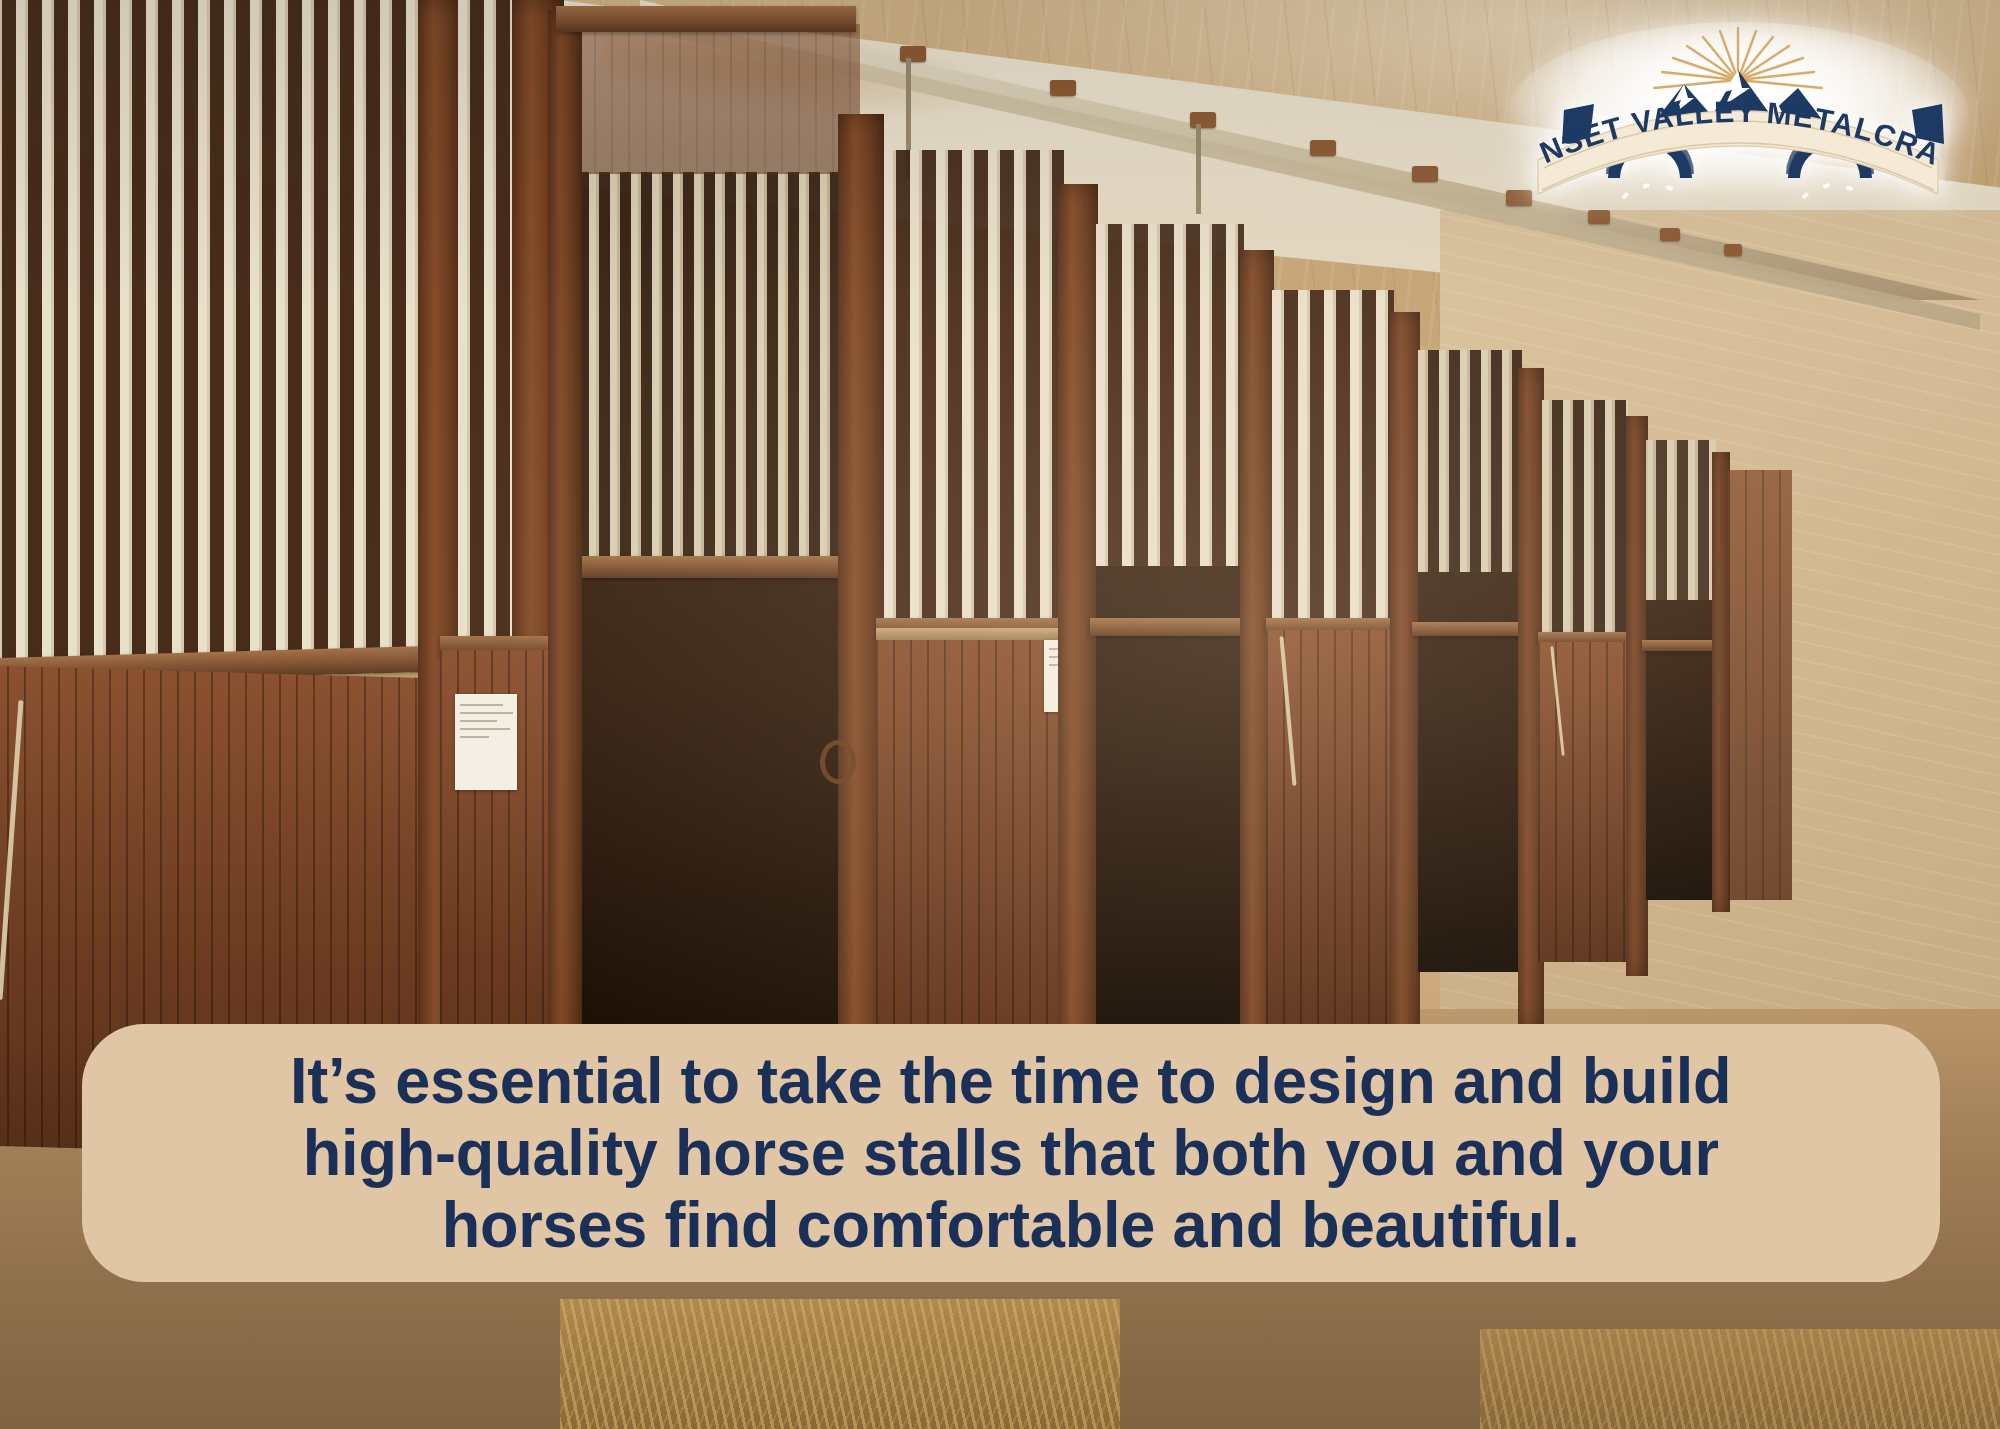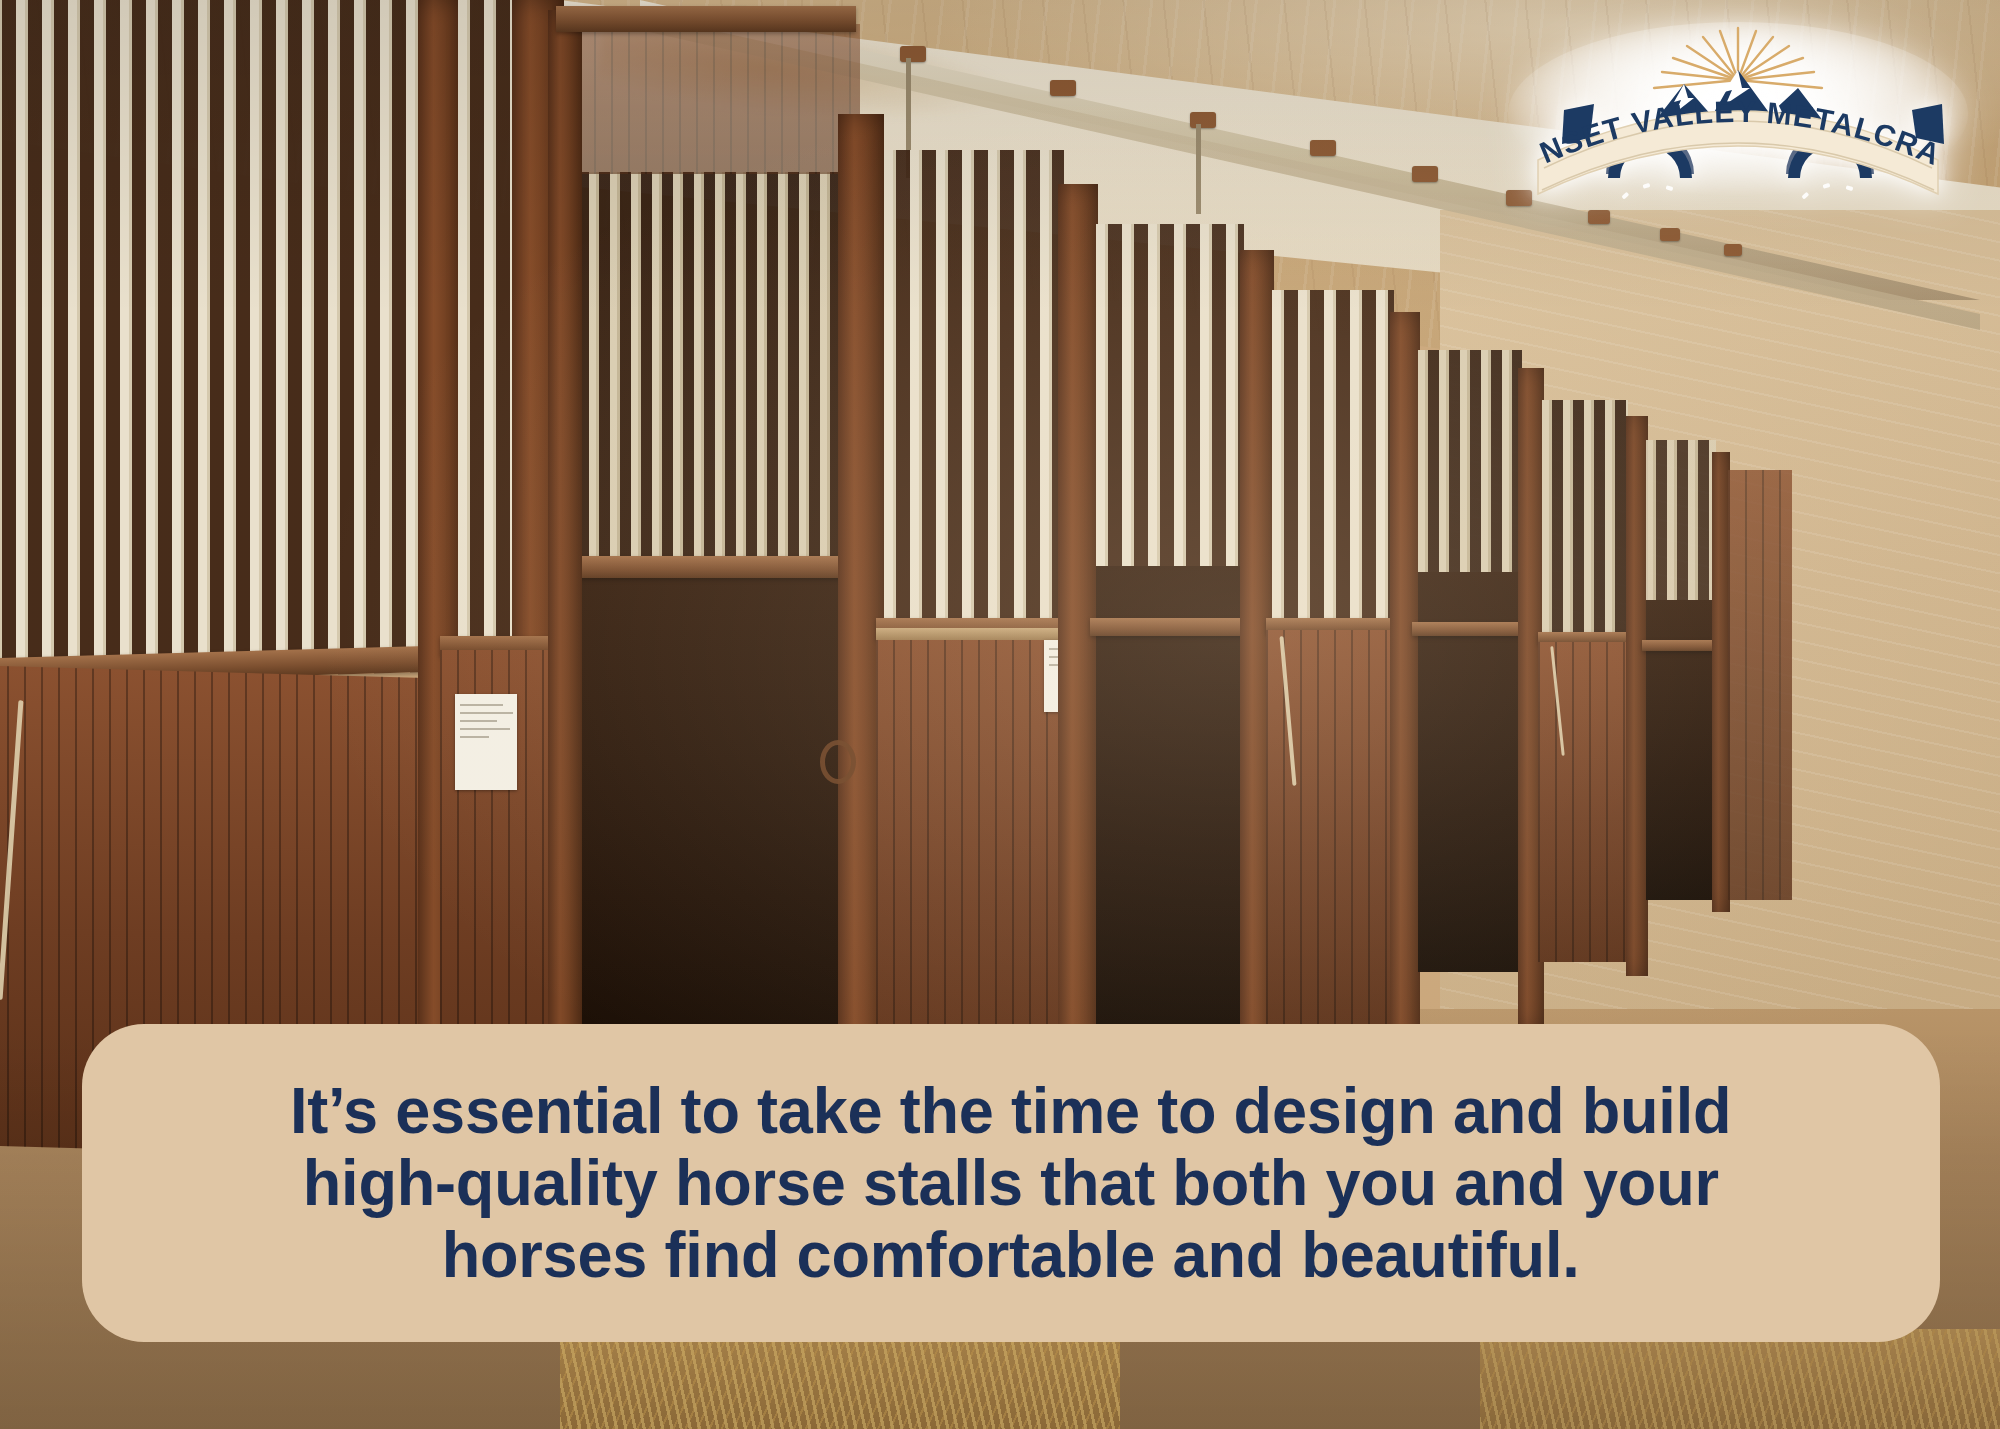--- a/index.html
+++ b/index.html
@@ -96,21 +96,21 @@
     background:
       radial-gradient(ellipse 1500px 900px at 62% 44%, rgba(255,236,205,.18), rgba(0,0,0,0) 62%),
       linear-gradient(180deg, rgba(0,0,0,.10) 0%, rgba(0,0,0,0) 22%, rgba(0,0,0,0) 72%, rgba(0,0,0,.18) 100%);}
 
   
   .logo{position:absolute;right:22px;top:18px;width:480px;height:190px;}
   .logo svg{display:block;width:100%;height:100%;
     filter:drop-shadow(0 0 10px rgba(255,255,255,.95)) drop-shadow(0 0 22px rgba(255,255,255,.8));}
 
   
-  .caption{position:absolute;left:82px;top:1024px;width:1858px;height:318px;
+  .caption{position:absolute;left:82px;top:1024px;width:1858px;height:258px;
     background:#e0c6a5;border-radius:62px;
     display:flex;flex-direction:column;align-items:center;justify-content:center;
     padding:10px 56px;box-sizing:border-box;}
   .cap-line{color:#1b3058;font-family:"Liberation Sans",sans-serif;
     font-weight:700;font-size:64px;line-height:1.13;letter-spacing:-0.2px;
     text-align:center;white-space:nowrap;
     transform:scaleX(.985);}
 </style>
 </head>
 <body>

